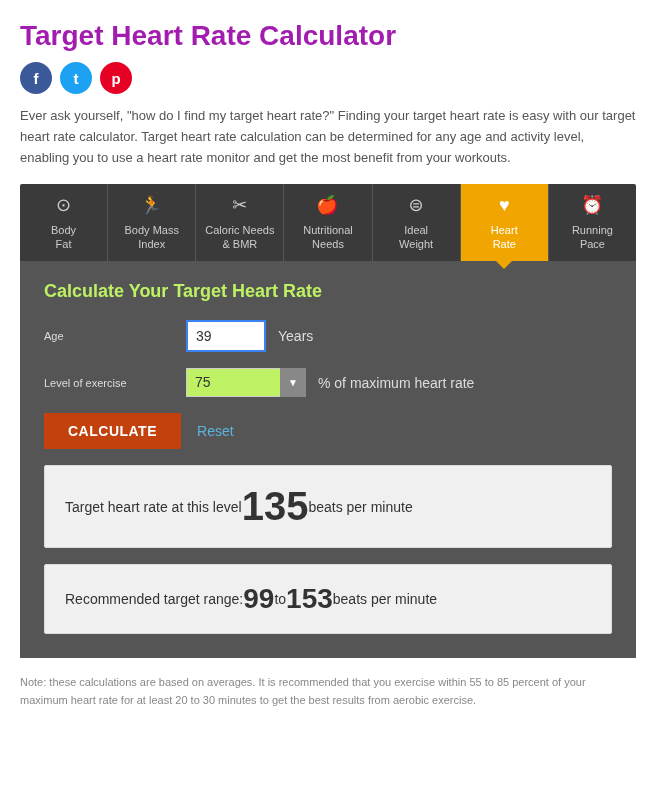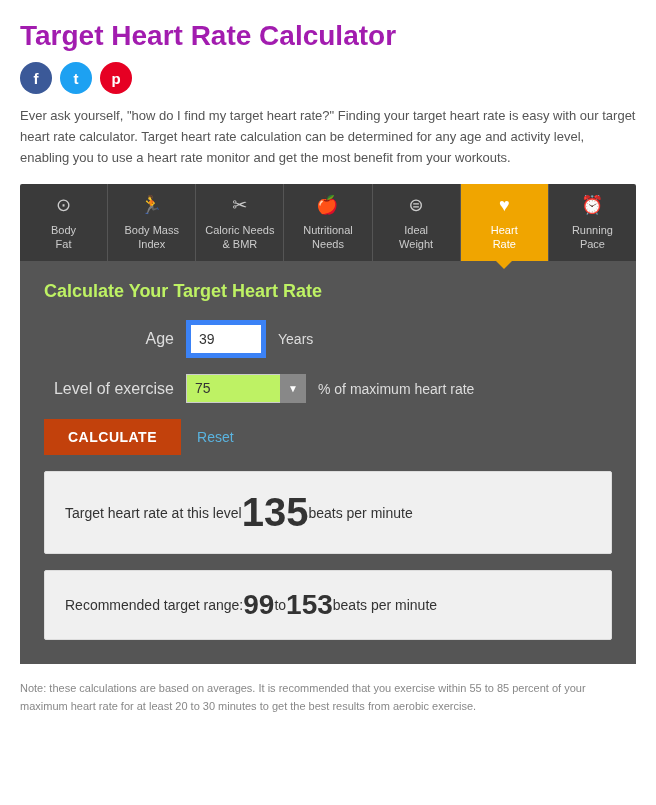--- a/index.html
+++ b/index.html
@@ -96,28 +96,27 @@
       margin-bottom: 18px;
     }
     .form-row {
       display: flex;
       align-items: center;
       margin-bottom: 16px;
       gap: 12px;
     }
     .form-label {
       color: #ddd;
-      font-size: 16px;
+      font-size: 11px;
       min-width: 130px;
-      text-align: right;
     }
     .form-input {
       width: 80px;
       padding: 6px 8px;
-      border: 5px solid #3b82f6;
+      border: 2px solid #3b82f6;
       font-size: 14px;
       background: white;
       color: #333;
     }
     .form-unit {
       color: #ddd;
       font-size: 14px;
     }
     .select-wrapper {
       position: relative;

